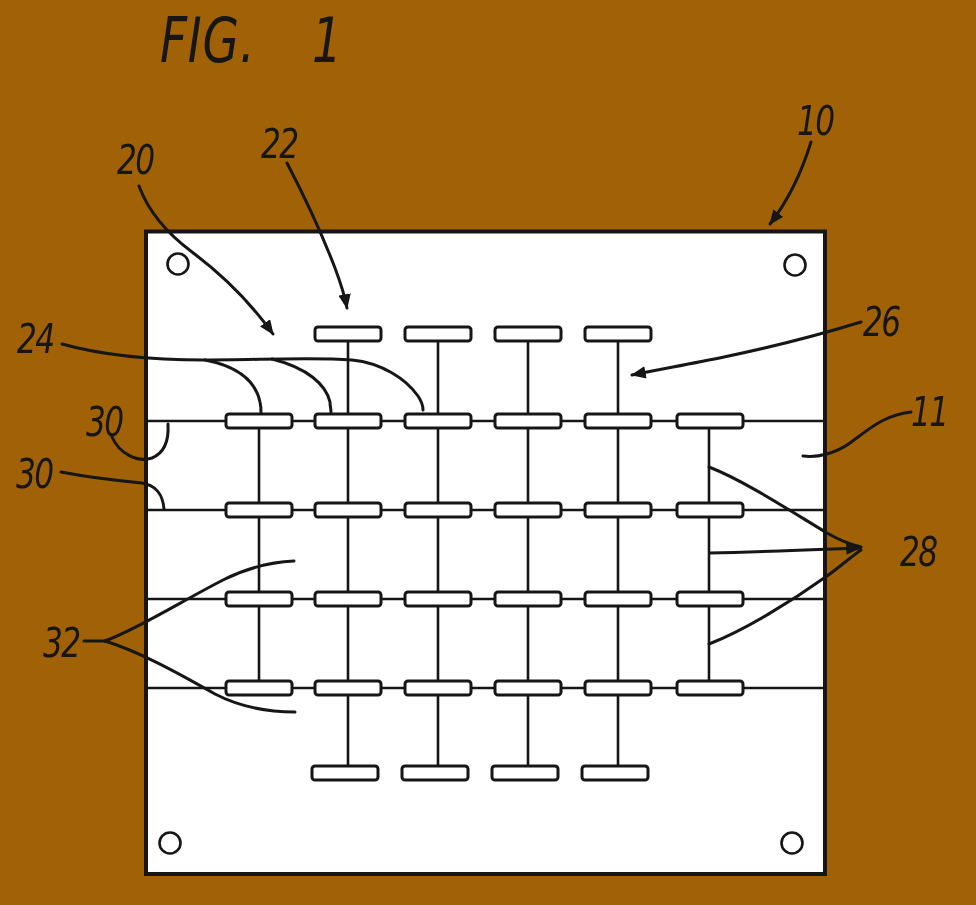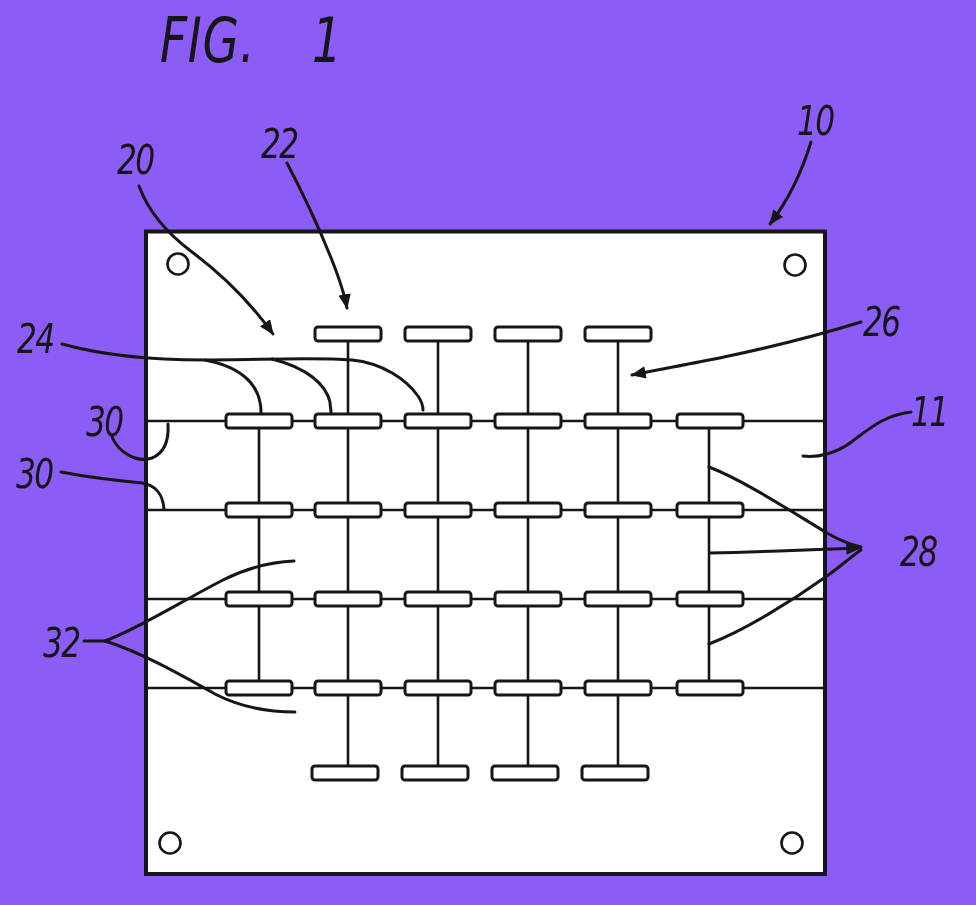--- a/index.html
+++ b/index.html
@@ -5,21 +5,21 @@
   html, body {
     margin: 0;
     padding: 0;
     background: #ffffff;
     font-family: "DejaVu Sans", sans-serif;
   }
   #stage {
     position: relative;
     width: 976px;
     height: 905px;
-    background: #8b5cf6;
+    background: #a16207;
     overflow: hidden;
   }
   #drawing {
     position: absolute;
     left: 0;
     top: 0;
   }
   
   .panel      { fill: #ffffff; stroke: #161616; stroke-width: 4; }
   .hole       { fill: #ffffff; stroke: #161616; stroke-width: 2.6; }

